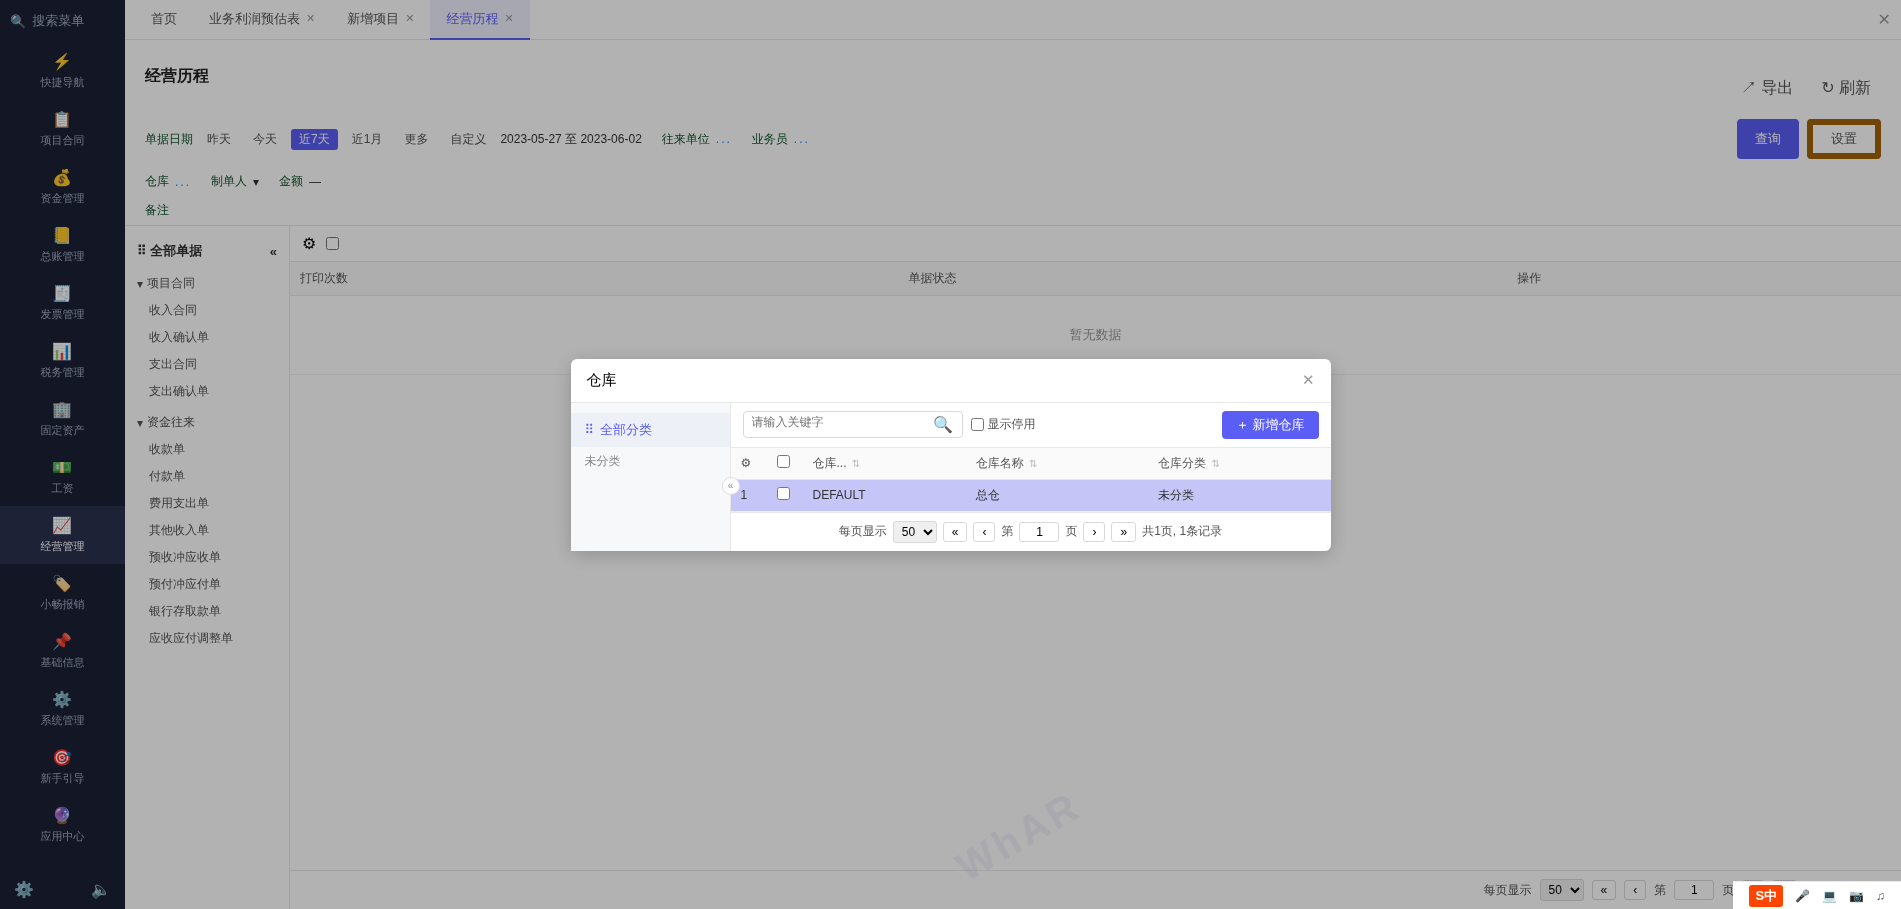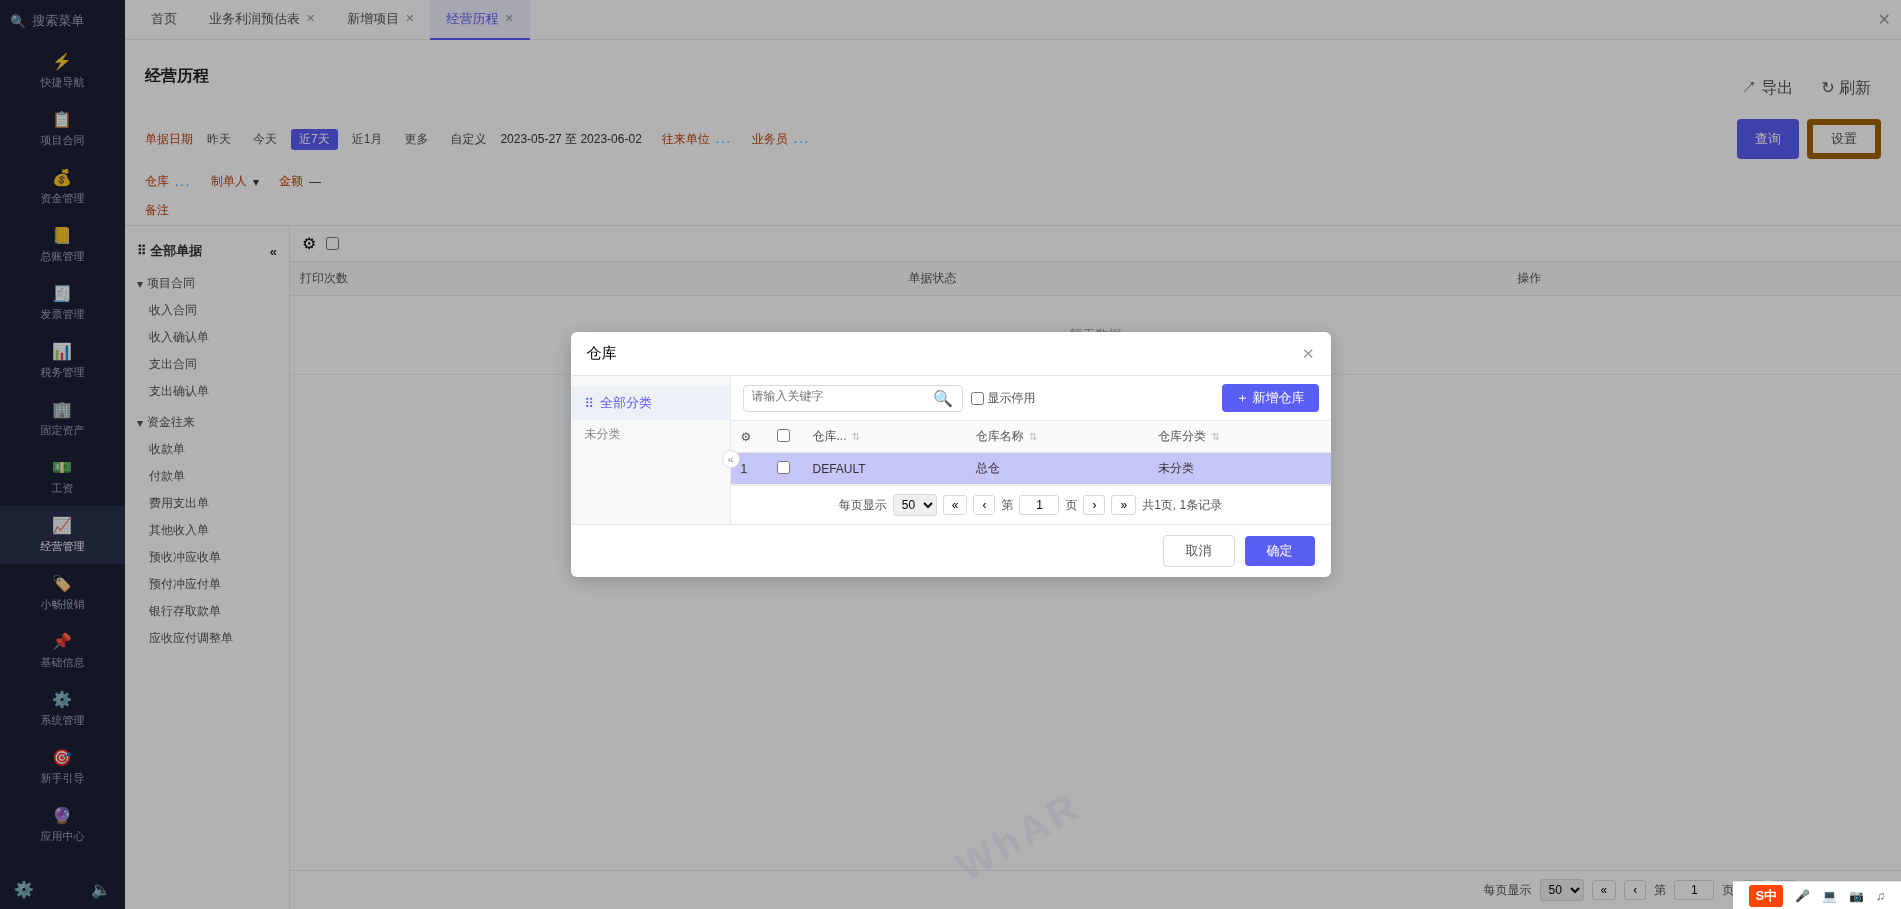--- a/index.html
+++ b/index.html
@@ -119,21 +119,21 @@
     .filter-row {
       display: flex;
       align-items: center;
       gap: 20px;
       padding: 8px 0;
       font-size: 12px;
       color: #333;
       flex-wrap: wrap;
     }
     .filter-item { display: flex; align-items: center; gap: 6px; }
-    .filter-label { color: #c2410c; text-align: right; }
+    .filter-label { color: #14532d; text-align: right; }
     .date-btn {
       padding: 2px 8px;
       border-radius: 3px;
       cursor: pointer;
       font-size: 12px;
       border: none;
       background: transparent;
       color: #555;
     }
     .date-btn.active {
@@ -781,24 +781,20 @@
           <span>第</span>
           <input class="page-input" type="text" value="1" style="">
           <span>页</span>
           <button class="pagination-btn">›</button>
           <button class="pagination-btn">»</button>
           <span>共1页, 1条记录</span>
         </div>
       </div>
     </div>
 
-    <div class="modal-footer">
-      <button class="btn-cancel">取消</button>
-      <button class="btn-confirm">确定</button>
-    </div>
   </div>
 </div>
 
 <div class="statusbar">
   <span class="logo-badge">S中</span>
   <span>🎤</span>
   <span>💻</span>
   <span>📷</span>
   <span>♫</span>
 </div>

